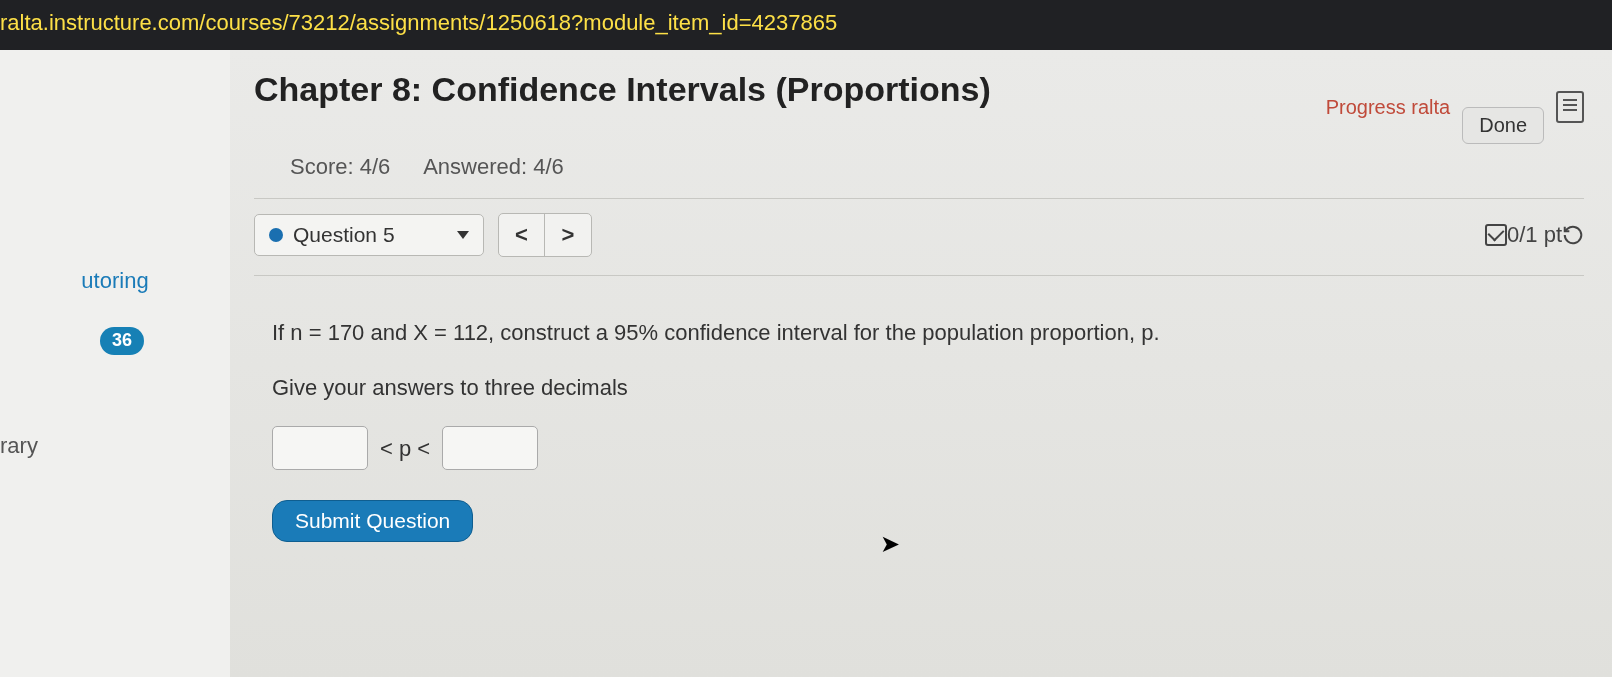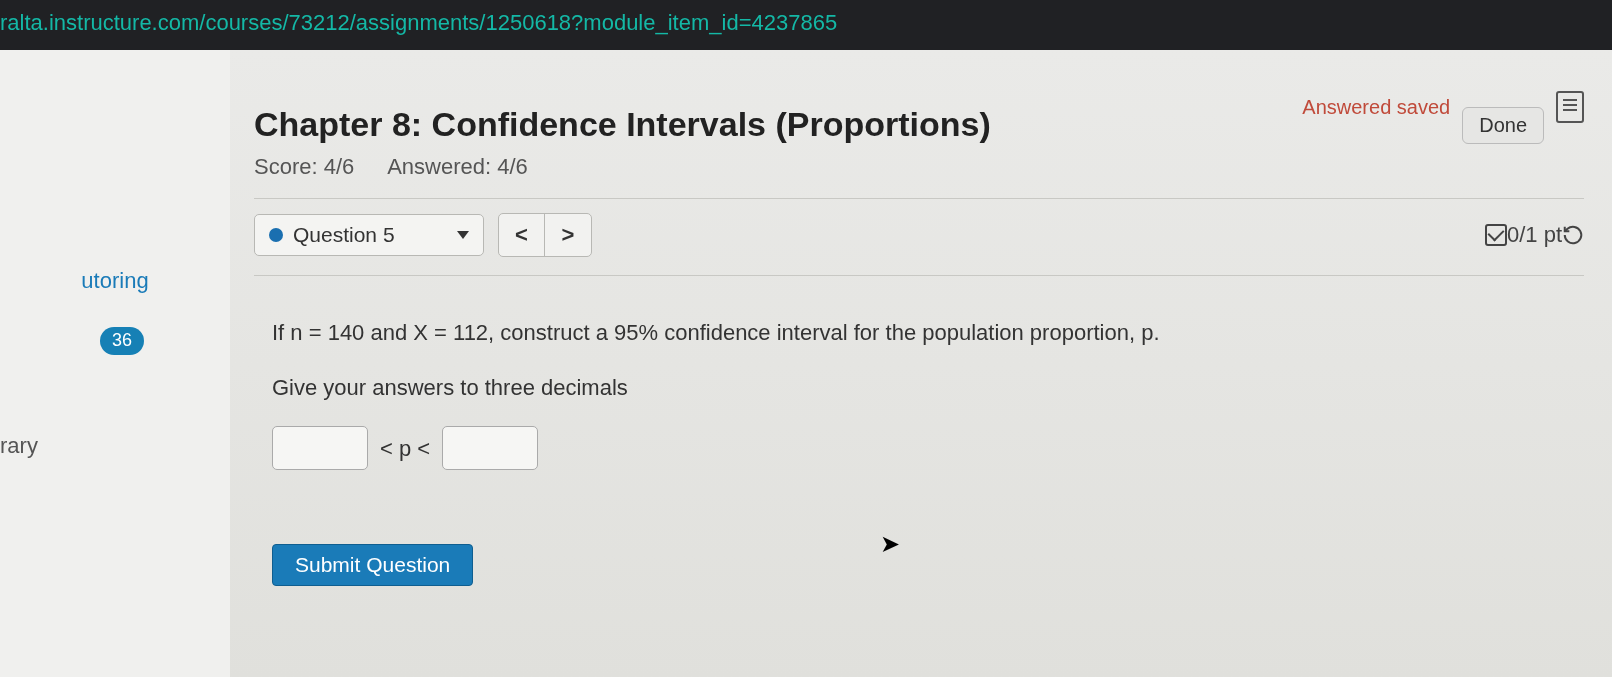--- a/index.html
+++ b/index.html
@@ -6,21 +6,21 @@
   body {
     font-family: -apple-system, BlinkMacSystemFont, "Segoe UI", Arial, sans-serif;
     background: #1a1a1a;
     width: 1612px;
     height: 677px;
     overflow: hidden;
     color: #333;
   }
   .url-bar {
     background: #202124;
-    color: #14b8a6;
+    color: #fde047;
     padding: 10px 0 14px 0;
     font-size: 22px;
     font-family: Arial, sans-serif;
   }
   .page-wrap {
     display: flex;
     background: #e8e8e6;
     height: calc(100% - 48px);
   }
   .sidebar {
@@ -41,32 +41,32 @@
   .badge {
     display: inline-flex;
     align-items: center;
     justify-content: center;
     background: #1680b5;
     color: #fff;
     border-radius: 14px;
     min-width: 44px;
     height: 28px;
     font-size: 18px;
-    font-weight: 400;
+    font-weight: 700;
     padding: 0 10px;
   }
   .main {
     flex: 1;
     background: linear-gradient(180deg,#eaeae8 0%,#e0e0dc 100%);
     padding: 20px 28px 0 24px;
     position: relative;
   }
   .header-row {
     display: flex;
-    align-items: flex-end;
+    align-items: flex-start;
     justify-content: space-between;
   }
   .title {
     font-size: 34px;
     font-weight: 700;
     color: #222;
   }
   .header-right {
     display: flex;
     align-items: center;
@@ -98,20 +98,21 @@
     content: "";
     position: absolute;
     top: 6px; left: 5px; right: 5px;
     height: 2px; background: #555;
     box-shadow: 0 5px 0 #555, 0 10px 0 #555;
   }
   .subhead {
     margin-top: 10px;
     font-size: 22px;
     color: #555;
+    margin-left: 36px;
   }
   .subhead span { margin-right: 28px; }
   .hr {
     border: none;
     border-top: 1px solid #c8c8c4;
     margin: 18px 0 14px 0;
   }
   .qrow {
     display: flex;
     align-items: center;
@@ -212,23 +213,22 @@
     background: #f6f6f4;
     font-size: 20px;
     padding: 0 8px;
   }
   .submit-btn {
     background: #1a7bb8;
     border: 1px solid #0f5e90;
     color: #fff;
     font-size: 21px;
     padding: 8px 22px;
-    border-radius: 4px;
-    cursor: pointer;
-    margin-top: 44px;
+    border-radius: 15px;
+    cursor: pointer;
   }
   .cursor {
     position: absolute;
     left: 650px;
     top: 480px;
     font-size: 24px;
     color: #000;
     pointer-events: none;
   }
 </style>
@@ -244,21 +244,21 @@
       <span class="badge">36</span>
     </div>
     <div style="height:70px"></div>
     <div class="sidebar-item">rary</div>
   </div>
 
   <div class="main">
     <div class="header-row">
       <h1 class="title">Chapter 8: Confidence Intervals (Proportions)</h1>
       <div class="header-right">
-        <span class="progress-saved">Answered saved</span>
+        <span class="progress-saved">Progress ralta</span>
         <button class="done-btn">Done</button>
         <div class="doc-icon"></div>
       </div>
     </div>
 
     <div class="subhead">
       <span>Score: 4/6</span>
       <span>Answered: 4/6</span>
     </div>
 
@@ -284,21 +284,21 @@
             <path d="M3 12a9 9 0 1 0 3-6.7L3 8"></path>
             <path d="M3 3v5h5"></path>
           </svg>
         </span>
       </div>
     </div>
 
     <hr class="hr">
 
     <div class="qbody">
-      <p>If n = 140 and X = 112, construct a 95% confidence interval for the population proportion, p.</p>
+      <p>If n = 170 and X = 112, construct a 95% confidence interval for the population proportion, p.</p>
       <p>Give your answers to three decimals</p>
 
       <div class="answer-row">
         <input class="ans-input" style="">
         <span>&lt; p &lt;</span>
         <input class="ans-input" style="">
       </div>
 
       <button class="submit-btn">Submit Question</button>
     </div>

